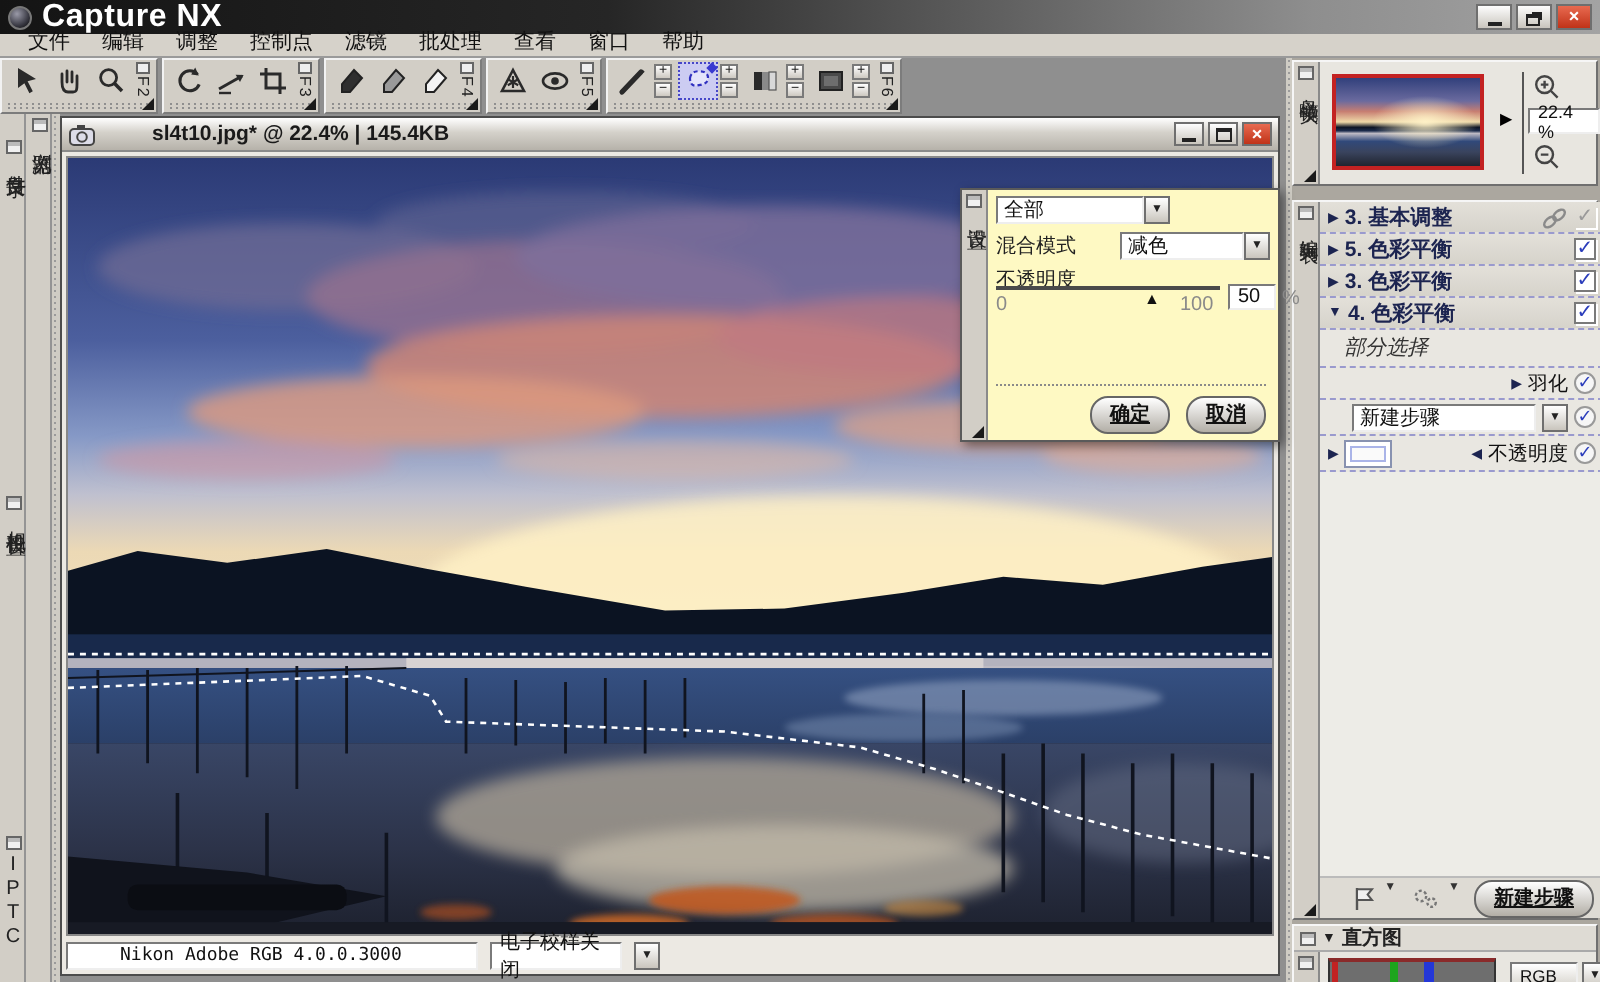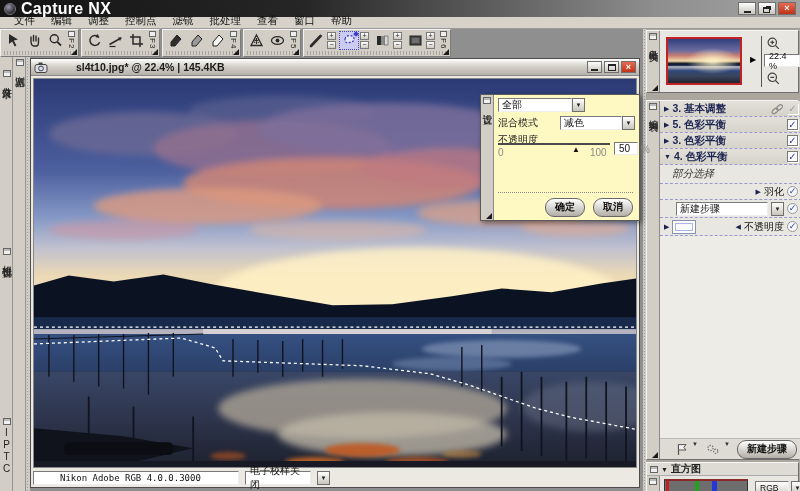--- a/index.html
+++ b/index.html
@@ -117,21 +117,21 @@
   .ctog { width:11px; height:11px; border-radius:50%; border:1px solid #999; background:#f6f6f6;
     display:flex; align-items:center; justify-content:center; color:#2b3dbb; font-size:9px;
     font-weight:bold; line-height:1; flex:none; }
   .dfield { height:14px; background:#fff; border:1px solid; border-color:#7a7a7a #eee #eee #7a7a7a;
     display:flex; align-items:center; padding:0 3px; font-size:10px; }
   .elempty { flex:1; background:#edecE7; background:#edece7; border-bottom:1px solid #bbb; }
   .elfooter { height:20px; flex:none; display:flex; align-items:center; justify-content:flex-end;
     gap:3px; padding:0 5px; background:#dedbd4; }
   .tinyarr { font-size:6px; color:#333; align-self:flex-start; margin:2px 4px 0 0; }
   .pill { border-radius:9px; background:linear-gradient(#ffffff,#b2aea6); border:1px solid #666;
-    padding:1px 9px 2px; font-size:10px; font-weight:bold; color:#111; }
+    padding:1px 9px 2px; font-size:10px; font-weight:bold; color:#111;text-decoration:underline; }
 
   .histpanel { top:433px; height:56px; flex-direction:column; }
   .histhead { height:13px; display:flex; align-items:center; gap:3px; padding:0 3px;
     background:#dedbd4; border-bottom:1px solid #aaa;text-align:right; }
   .histhead .ht { font-weight:bold; font-size:10px; color:#222; }
   .histbody { flex:1; display:flex; }
   .histbox { position:absolute; left:4px; top:3px; width:84px; height:38px; background:#6e6e6e;
     border:1px solid #333; border-top:2px solid #8a2a2a; overflow:hidden; }
   .spike { position:absolute; bottom:0; top:0; }
   .rgbfield { position:absolute; left:95px; top:5px; width:34px; height:13px; font-size:8.5px;

